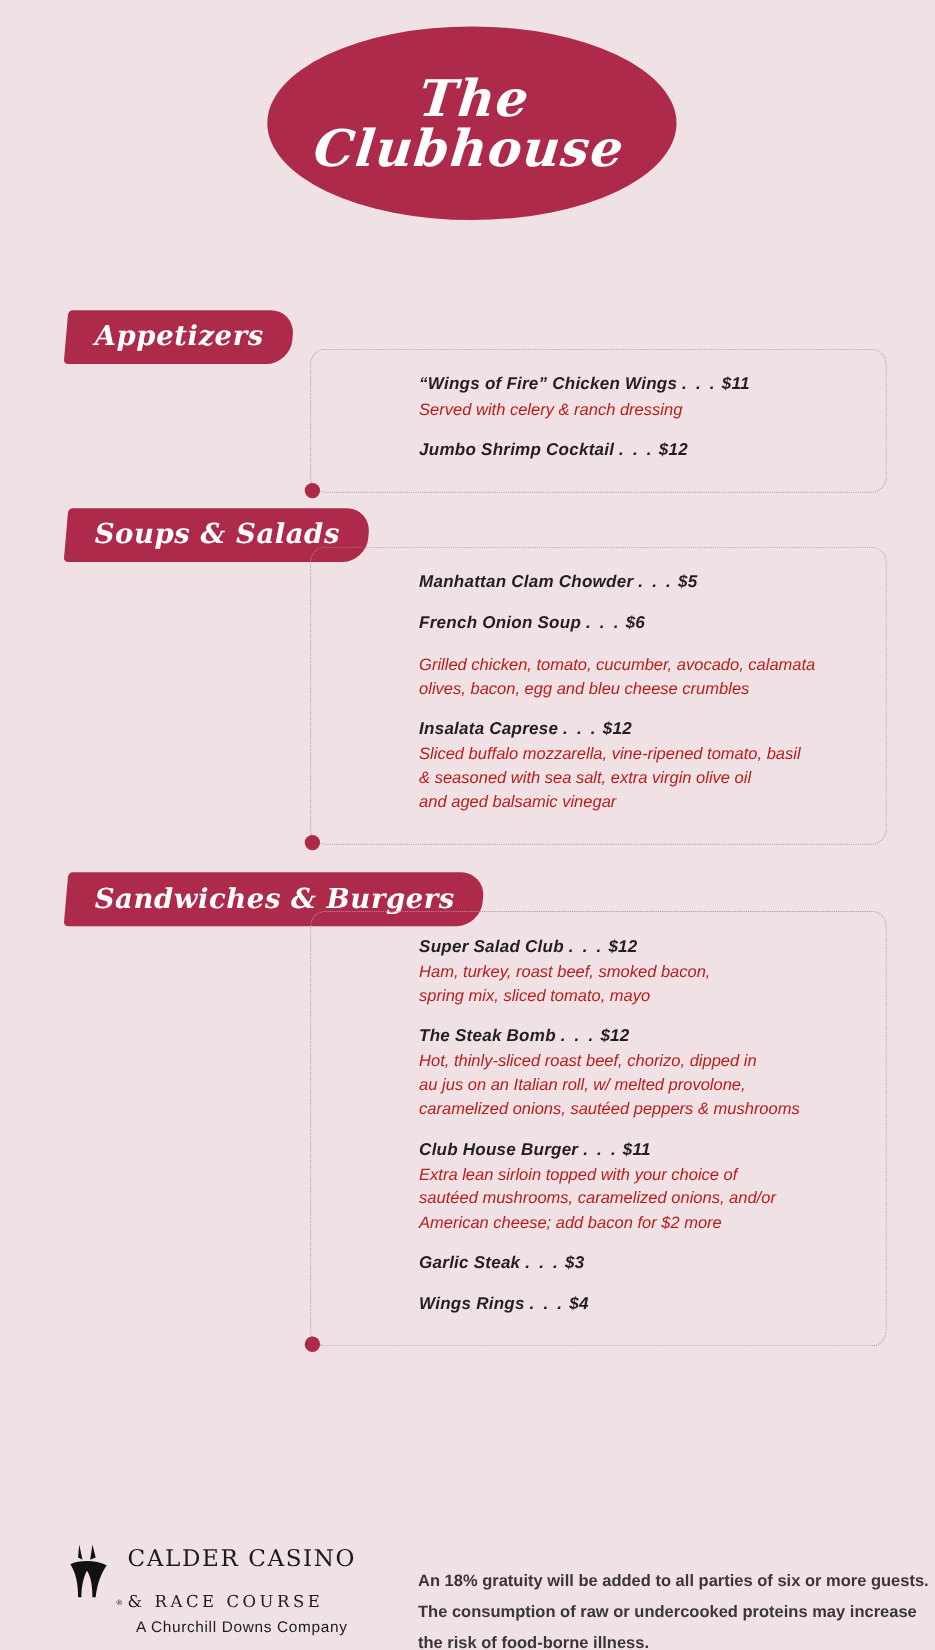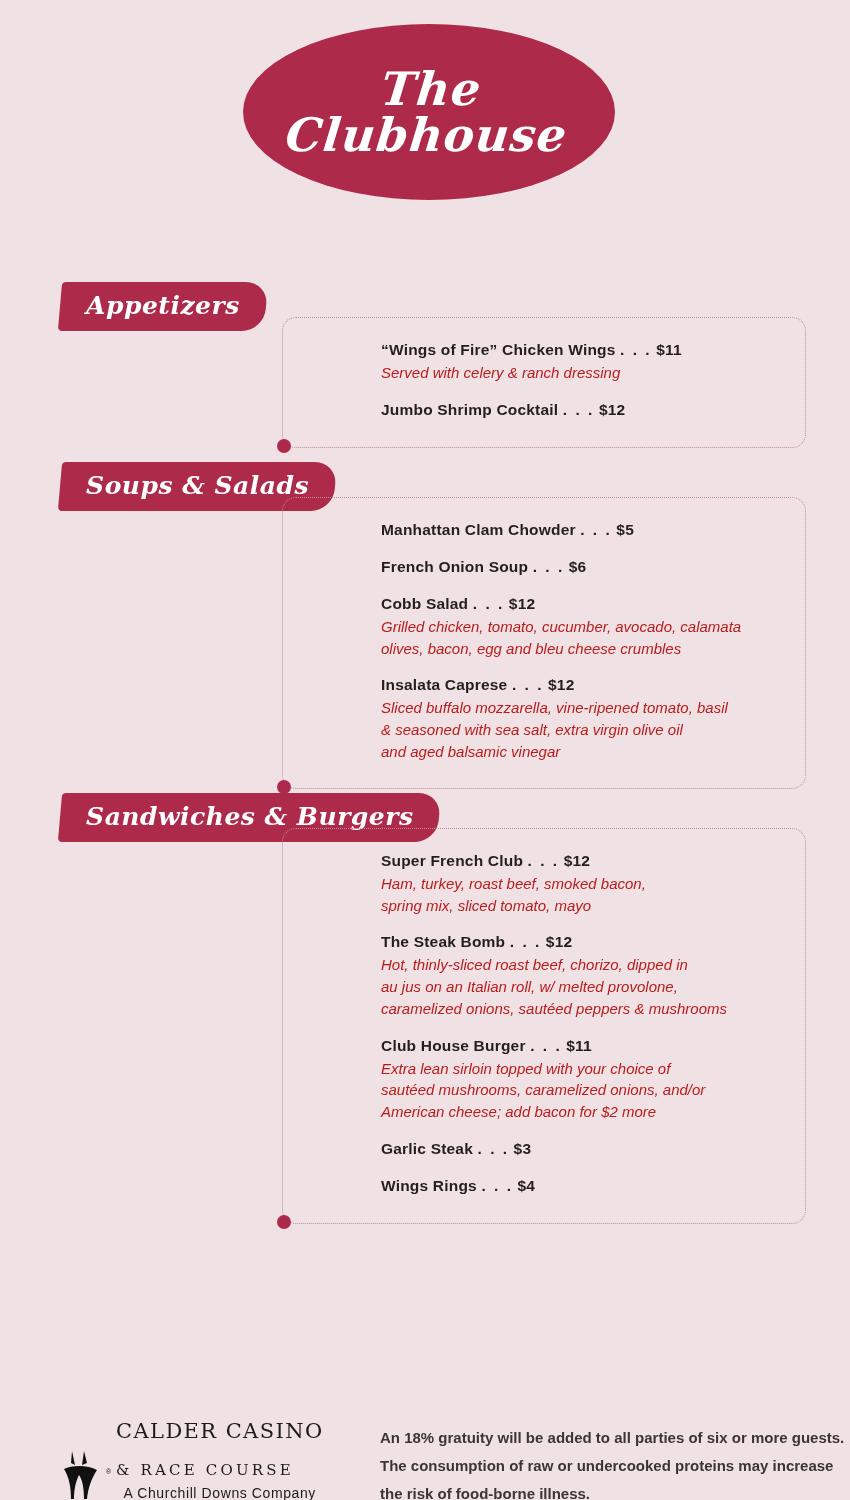--- a/index.html
+++ b/index.html
@@ -70,20 +70,21 @@
     left: -6px; bottom: -6px;
     width: 14px; height: 14px;
     border-radius: 50%;
     background: #ad2a4a;
   }
 
   .item { margin-bottom: 16px; }
   .item:last-child { margin-bottom: 0; }
   .item-title {
     font-family: "Liberation Sans", sans-serif;
+    font-style: italic;
     font-weight: bold;
     font-size: 15.5px;
     color: #231f20;
     letter-spacing: 0.2px;
     line-height: 1.35;
   }
   .dots { letter-spacing: 2px; font-weight: bold; }
   .item-desc {
     font-family: "Liberation Sans", sans-serif;
     font-style: italic;
@@ -95,23 +96,23 @@
   }
 
   
   .footer {
     position: absolute;
     left: 0; top: 1398px;
     width: 850px; height: 102px;
   }
   .brand {
     position: absolute;
-    left: 58px; top: 18px;
+    left: 58px; top: 4px;
     display: flex;
-    align-items: flex-end;
+    align-items: flex-start;
   }
   .brand-mark { width: 46px; height: 52px; margin-right: 12px; }
   .brand-text { padding-top: 4px; }
   .brand-line1 {
     font-family: "DejaVu Serif", serif;
     font-size: 21px;
     letter-spacing: 1.4px;
     color: #1b1b1b;
     line-height: 1.05;
   }
@@ -165,34 +166,33 @@
           </div>
         </div></div>
       <div class="section" style="top: 462px;"><div class="banner"><span>Soups &amp; Salads</span></div><div class="panel">
           <div class="item">
             <div class="item-title"><span>Manhattan Clam Chowder</span> <span class="dots">. . .</span> <span>$5</span></div>
           </div>
           <div class="item">
             <div class="item-title"><span>French Onion Soup</span> <span class="dots">. . .</span> <span>$6</span></div>
           </div>
           <div class="item">
-            <div class="item-title"><span>Cobb Salad</span> <span class="dots">. . .</span> <span>$12</span></div>
             <div class="item-desc">Grilled chicken, tomato, cucumber, avocado, calamata
 olives, bacon, egg and bleu cheese crumbles</div>
           </div>
           <div class="item">
             <div class="item-title"><span>Insalata Caprese</span> <span class="dots">. . .</span> <span>$12</span></div>
             <div class="item-desc">Sliced buffalo mozzarella, vine-ripened tomato, basil
 &amp; seasoned with sea salt, extra virgin olive oil
 and aged balsamic vinegar</div>
           </div>
         </div></div>
       <div class="section" style="top: 793px;"><div class="banner"><span>Sandwiches &amp; Burgers</span></div><div class="panel">
           <div class="item">
-            <div class="item-title"><span>Super French Club</span> <span class="dots">. . .</span> <span>$12</span></div>
+            <div class="item-title"><span>Super Salad Club</span> <span class="dots">. . .</span> <span>$12</span></div>
             <div class="item-desc">Ham, turkey, roast beef, smoked bacon,
 spring mix, sliced tomato, mayo</div>
           </div>
           <div class="item">
             <div class="item-title"><span>The Steak Bomb</span> <span class="dots">. . .</span> <span>$12</span></div>
             <div class="item-desc">Hot, thinly-sliced roast beef, chorizo, dipped in
 au jus on an Italian roll, w/ melted provolone,
 caramelized onions, sautéed peppers &amp; mushrooms</div>
           </div>
           <div class="item">

